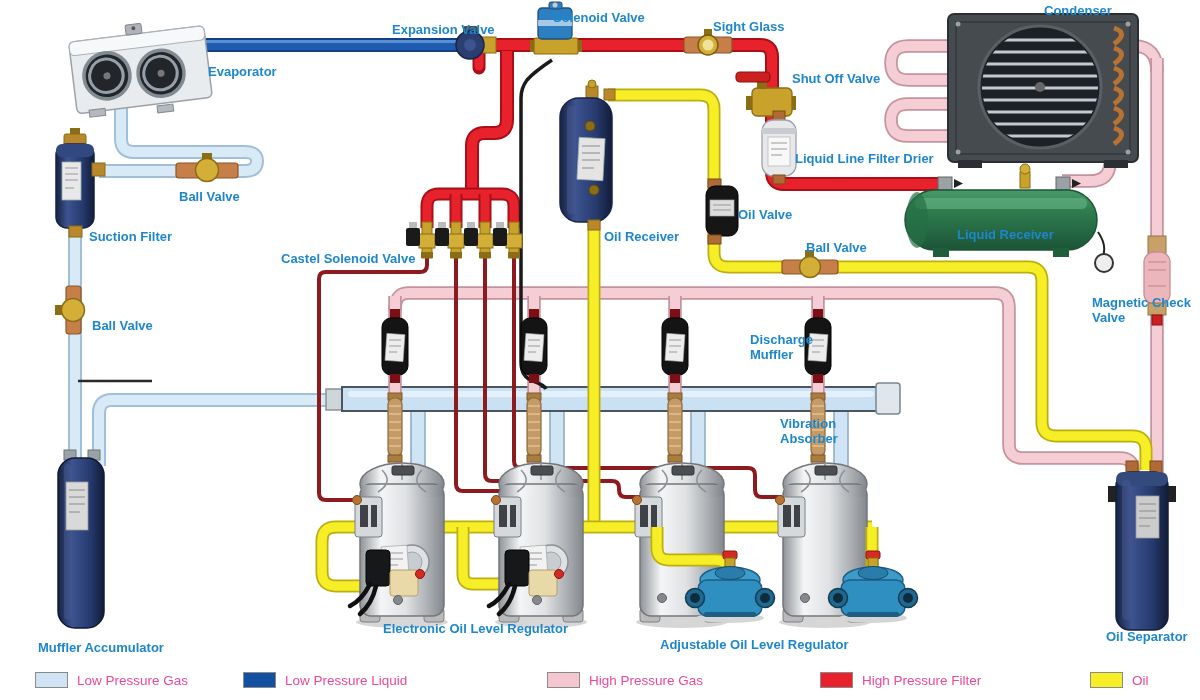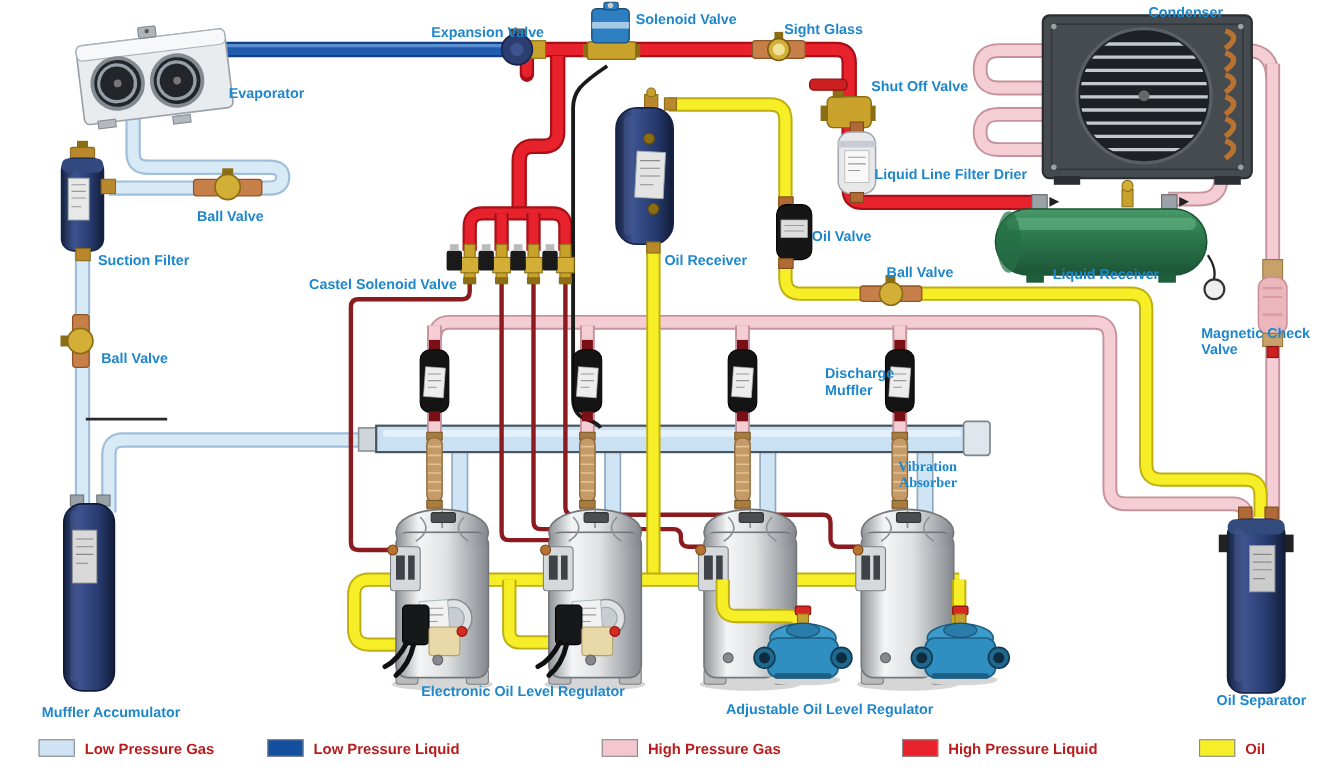--- a/index.html
+++ b/index.html
@@ -1,24 +1,24 @@
 <!DOCTYPE html>
 <html><head>
 <meta charset="utf-8">
 <style>
   html,body{margin:0;padding:0;background:#ffffff;}
   #stage{position:relative;width:1200px;height:700px;background:#ffffff;overflow:hidden;
          font-family:"Liberation Sans", sans-serif;}
   #pipes-svg{position:absolute;left:0;top:0;}
   .lbl{position:absolute;font-size:13px;font-weight:bold;color:#1e87cc;line-height:15px;white-space:nowrap;}
   .lbl.wrap{white-space:normal;padding-left:44px;}
-  .lbl.center{text-align:right;font-family:Liberation Serif, serif;}
+  .lbl.center{text-align:left;}
   .legend-item{position:absolute;top:671px;display:flex;align-items:center;height:18px;}
   .legend-swatch{display:inline-block;width:33px;height:16px;border:1px solid #8a8a8a;box-sizing:border-box;}
-  .legend-label{margin-left:9px;font-size:13.5px;font-weight:bold;color:#b91c1c;white-space:nowrap;}
+  .legend-label{margin-left:9px;font-size:13.5px;font-weight:normal;color:#ec4899;white-space:nowrap;}
 </style>
 </head>
 <body>
 
 <div id="stage">
 
 <svg id="pipes-svg" width="1200" height="700" viewBox="0 0 1200 700">
   <defs>
     <linearGradient id="gSilver" x1="0" y1="0" x2="1" y2="0">
       <stop offset="0" stop-color="#8f9397"></stop>
@@ -491,30 +491,30 @@
     <rect x="841" y="580" width="64" height="36" rx="9" fill="#2f8fc0" stroke="#1c5e84" stroke-width="1.5"></rect>
     <ellipse cx="873" cy="573" rx="15" ry="6.5" fill="#2a7dab" stroke="#17506f"></ellipse>
     <circle cx="838" cy="598" r="9.5" fill="#1f688f" stroke="#123c52" stroke-width="1.5"></circle>
         <circle cx="838" cy="598" r="5" fill="#0d2c3e"></circle>
     <circle cx="908" cy="598" r="9.5" fill="#1f688f" stroke="#123c52" stroke-width="1.5"></circle>
         <circle cx="908" cy="598" r="5" fill="#0d2c3e"></circle>
     <rect x="847" y="612" width="52" height="5" rx="2" fill="#1c5e84"></rect>
   </g>
 </svg>
 
-<div class="lbl" style="left:208px;top:77px">Evaporator</div>
+<div class="lbl" style="left:208px;top:64px">Evaporator</div>
 <div class="lbl" style="left:392px;top:22px">Expansion Valve</div>
-<div class="lbl" style="left:578px;top:10px">Solenoid Valve</div>
+<div class="lbl" style="left:553px;top:10px">Solenoid Valve</div>
 <div class="lbl" style="left:713px;top:19px">Sight Glass</div>
 <div class="lbl" style="left:792px;top:71px">Shut Off Valve</div>
 <div class="lbl" style="left:1044px;top:3px">Condenser</div>
 <div class="lbl" style="left:795px;top:151px">Liquid Line Filter Drier</div>
 <div class="lbl" style="left:738px;top:207px">Oil Valve</div>
 <div class="lbl" style="left:806px;top:240px">Ball Valve</div>
-<div class="lbl" style="left:957px;top:242px">Liquid Receiver</div>
+<div class="lbl" style="left:957px;top:227px">Liquid Receiver</div>
 <div class="lbl wrap" style="left:1048px;top:295px;width:110px">Magnetic Check Valve</div>
 <div class="lbl" style="left:604px;top:229px">Oil Receiver</div>
 <div class="lbl" style="left:281px;top:251px">Castel Solenoid Valve</div>
 <div class="lbl" style="left:179px;top:189px">Ball Valve</div>
 <div class="lbl" style="left:89px;top:229px">Suction Filter</div>
 <div class="lbl" style="left:92px;top:318px">Ball Valve</div>
 <div class="lbl wrap" style="left:706px;top:332px;width:82px">Discharge Muffler</div>
 <div class="lbl wrap center" style="left:736px;top:416px;width:90px">Vibration Absorber</div>
 <div class="lbl" style="left:38px;top:640px">Muffler Accumulator</div>
 <div class="lbl" style="left:383px;top:621px">Electronic Oil Level Regulator</div>
@@ -528,20 +528,20 @@
 <div class="legend-item" style="left:243px">
   <span class="legend-swatch" style="background-color: rgb(20, 80, 160);"></span>
   <span class="legend-label">Low Pressure Liquid</span>
 </div>
 <div class="legend-item" style="left:547px">
   <span class="legend-swatch" style="background-color: rgb(243, 198, 208);"></span>
   <span class="legend-label">High Pressure Gas</span>
 </div>
 <div class="legend-item" style="left:820px">
   <span class="legend-swatch" style="background-color: rgb(232, 34, 45);"></span>
-  <span class="legend-label">High Pressure Liquid</span>
+  <span class="legend-label">High Pressure Filter</span>
 </div>
 <div class="legend-item" style="left:1090px">
   <span class="legend-swatch" style="background-color: rgb(246, 238, 39);"></span>
   <span class="legend-label">Oil</span>
 </div>
 
 </div>
 
 </body></html>

